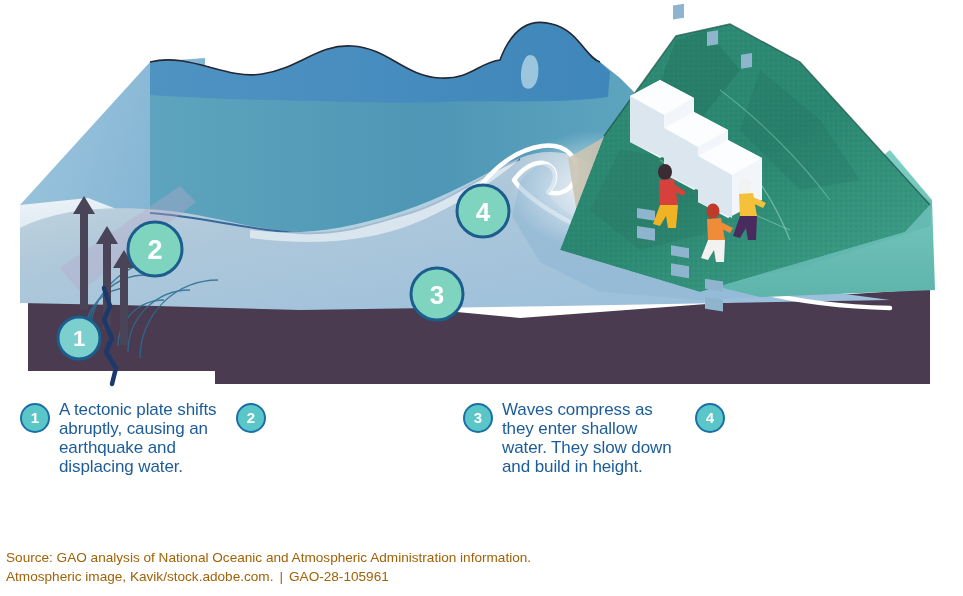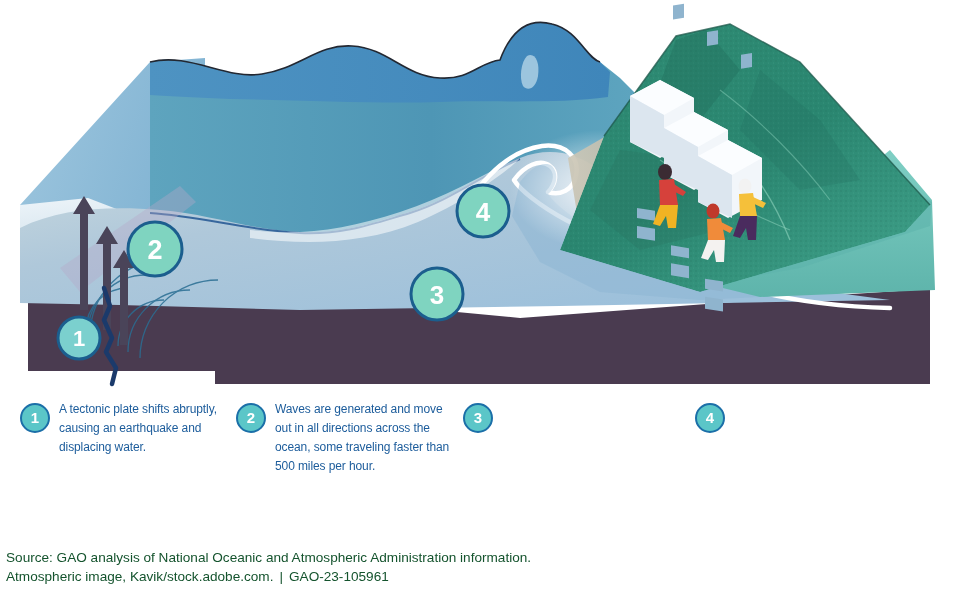--- a/index.html
+++ b/index.html
@@ -33,30 +33,30 @@
     border:2.5px solid #1B6FA8;
     box-sizing:border-box;
     color:#ffffff;
     font-size:15px;font-weight:bold;
     line-height:25px;text-align:center;
     margin-top:3px;
   }
   .legend-text{
     margin-left:9px;
     color:#1C5C9B;
-    font-size:12px;
+    font-size:17px;
     line-height:19.1px;
     font-weight:normal;
     letter-spacing:-0.1px;
   }
 
   
   #source{
     position:absolute;left:6px;top:548px;width:950px;
-    color:#14532d;font-size:13.6px;line-height:19px;
+    color:#a16207;font-size:13.6px;line-height:19px;
   }
   #source div{white-space:pre;}
 
   .sep{display:inline-block;width:6px;}
 </style>
 </head>
 <body>
 
 <div id="illustration">
 <svg viewBox="0 0 963 396" xmlns="http://www.w3.org/2000/svg">
@@ -308,26 +308,26 @@
 </svg>
 </div>
 
 <div id="legend">
   <div class="legend-item i0">
     <div class="legend-badge">1</div>
     <div class="legend-text">A tectonic plate shifts abruptly, causing an earthquake and displacing water.</div>
   </div>
   <div class="legend-item i1">
     <div class="legend-badge">2</div>
-    <div class="legend-text">Waves are generated and move out in all directions across the ocean, some traveling faster than 500 miles per hour.</div>
   </div>
   <div class="legend-item i2">
     <div class="legend-badge">3</div>
+    <div class="legend-text">Waves compress as they enter shallow water. They slow down and build in height.</div>
   </div>
   <div class="legend-item i3">
     <div class="legend-badge">4</div>
   </div>
 </div>
 
 <div id="source">
   <div>Source: GAO analysis of National Oceanic and Atmospheric Administration information.</div>
-  <div><span>Atmospheric image, Kavik/stock.adobe.com.</span><span class="sep"></span><span>|</span><span class="sep"></span><span>GAO-23-105961</span></div>
+  <div><span>Atmospheric image, Kavik/stock.adobe.com.</span><span class="sep"></span><span>|</span><span class="sep"></span><span>GAO-28-105961</span></div>
 </div>
 
 </body></html>

